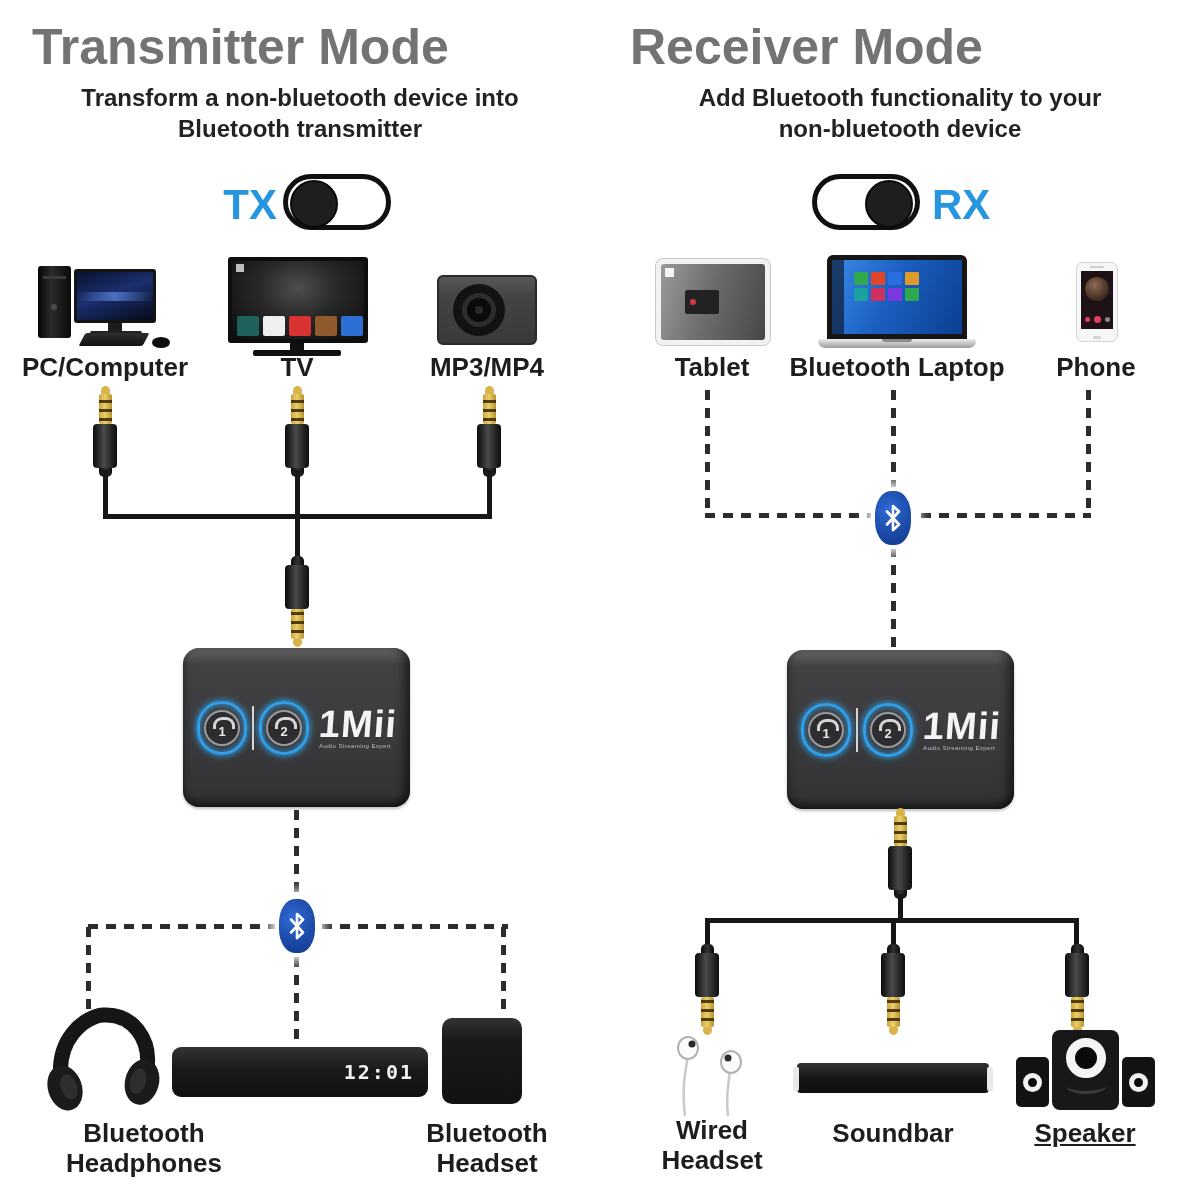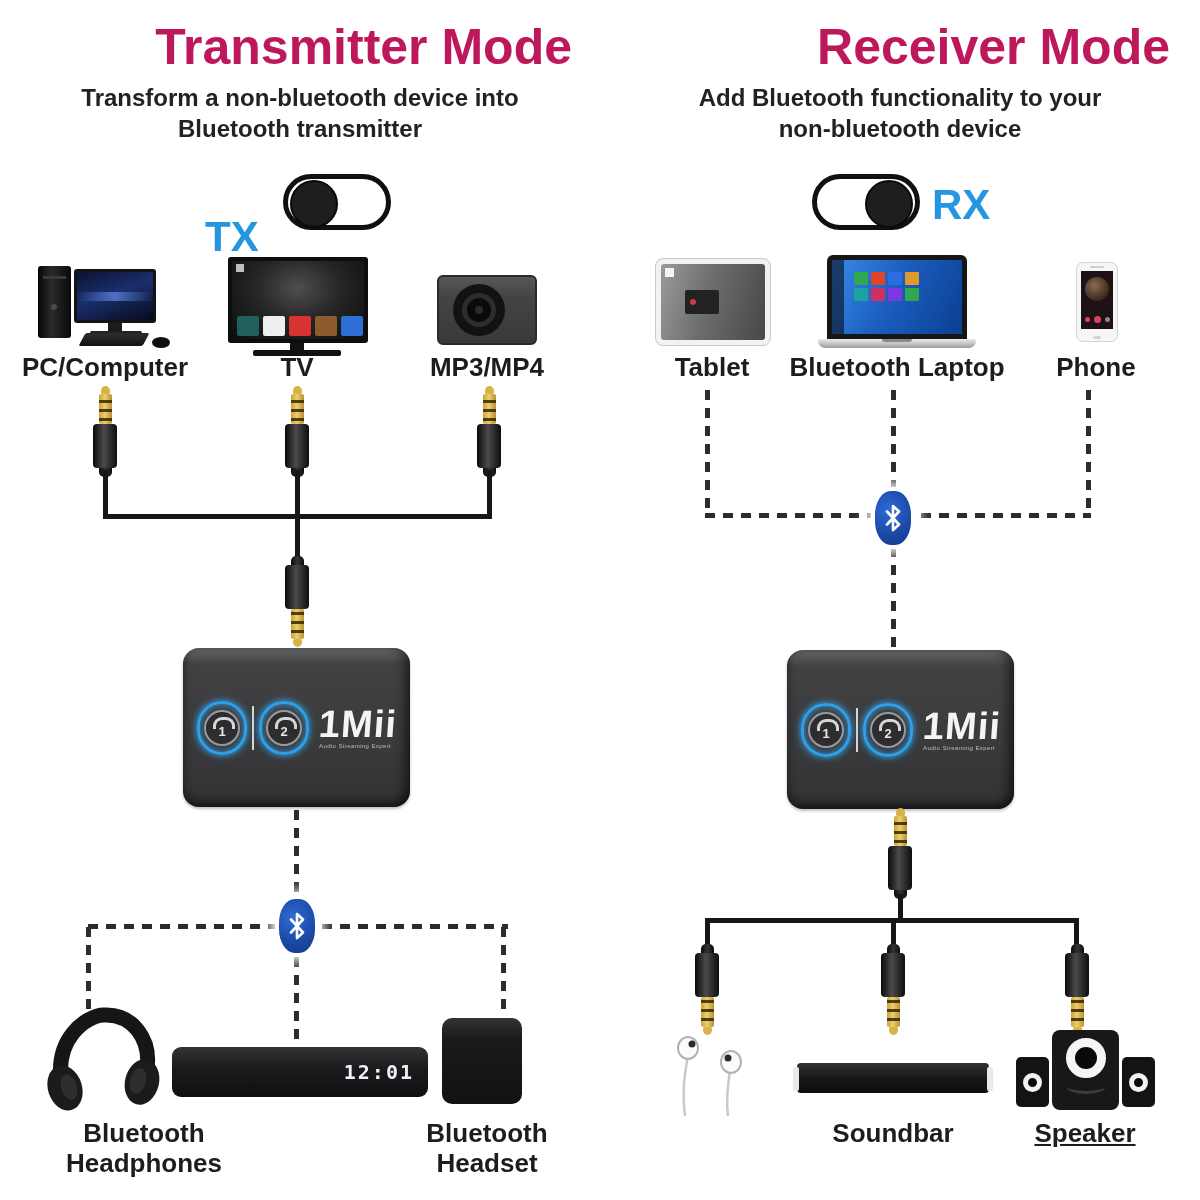--- a/index.html
+++ b/index.html
@@ -1,19 +1,19 @@
 <!DOCTYPE html>
 <html><head>
 <meta charset="utf-8">
 <style>
   html,body{margin:0;padding:0;background:#fff;}
   .canvas{position:relative;width:1200px;height:1200px;background:#ffffff;overflow:hidden;
           font-family:"Liberation Sans",sans-serif;}
   .abs{position:absolute;}
-  .mode-title{position:absolute;font-size:50px;font-weight:bold;color:#be185d;text-align:right;}
+  .mode-title{position:absolute;font-size:50px;font-weight:bold;color:#737373;text-align:left;}
   .sub{position:absolute;font-size:24px;line-height:31px;font-weight:bold;color:#222;text-align:center;}
   .mode-tag{position:absolute;font-size:42px;font-weight:bold;color:#2696e0;}
   .cap{position:absolute;text-align:center;font-weight:bold;color:#1d1d1d;font-size:26px;line-height:30px;}
   
   .toggle{position:absolute;width:108px;height:56px;background:#fff;border:5px solid #101010;border-radius:28px;box-sizing:border-box;}
   .toggle .knob{position:absolute;top:1px;width:44px;height:44px;border-radius:50%;background:#1e1e20;border:2px solid #0a0a0a;}
   .toggle.on-left .knob{left:2px;}
   .toggle.on-right .knob{right:2px;}
   
   .dash-v{position:absolute;width:5px;background-image:repeating-linear-gradient(to bottom,#2c2c2c 0 10px,transparent 10px 18px);}
@@ -58,21 +58,21 @@
 </head>
 <body>
 
 <div class="canvas">
 
   <div class="mode-title" style="left:32px;top:18px;width:540px;">Transmitter Mode</div>
   <div class="sub" style="left:40px;top:82px;width:520px;">
     <div>Transform a non-bluetooth device into</div>
     <div>Bluetooth transmitter</div>
   </div>
-  <div class="mode-tag" style="left:205px;top:181px;width:72px;text-align:left;margin-top:32px;">TX</div>
+  <div class="mode-tag" style="left:205px;top:181px;width:72px;text-align:right;">TX</div>
   <div class="toggle on-left" style="left:283px;top:174px;">
     <div class="knob"></div>
   </div>
 
   <div class="abs" style="left:38px;top:266px;width:33px;height:72px;border-radius:3px;background:linear-gradient(90deg,#050505,#2b2b2d 40%,#0a0a0a);">
     <div class="abs" style="left:5px;top:10px;width:23px;height:3px;background:#3a3a3c;"></div>
     <div class="abs" style="left:13px;top:38px;width:6px;height:6px;border-radius:50%;background:#4a4a4c;"></div>
   </div>
   <div class="abs" style="left:74px;top:269px;width:82px;height:54px;background:#141414;border-radius:3px;padding:3px;box-sizing:border-box;">
     <div style="width:100%;height:100%;background:linear-gradient(160deg,#0b1230 0%,#1b2f6e 45%,#060a1a 100%);position:relative;overflow:hidden;">
@@ -321,16 +321,17 @@
     <div style="width:9px;height:9px;border-radius:50%;border:5px solid #f2f2f2;background:#0a0a0a;"></div>
   </div>
   <div class="abs" style="left:1052px;top:1030px;width:67px;height:80px;border-radius:8px;background:#18181a;display:flex;justify-content:center;">
     <div style="margin-top:8px;width:22px;height:22px;border-radius:50%;border:9px solid #f5f5f5;background:#0a0a0a;"></div>
     <div class="abs" style="left:14px;top:48px;width:40px;height:16px;border-radius:50%;border-bottom:3px solid #3c3c3e;box-sizing:border-box;"></div>
   </div>
   <div class="abs" style="left:1122px;top:1057px;width:33px;height:50px;border-radius:5px;background:#131315;display:flex;align-items:center;justify-content:center;">
     <div style="width:9px;height:9px;border-radius:50%;border:5px solid #f2f2f2;background:#0a0a0a;"></div>
   </div>
 
+  <div class="cap" style="left:647px;top:1115px;width:130px;">Wired Headset</div>
   <div class="cap" style="left:803px;top:1118px;width:180px;">Soundbar</div>
   <div class="cap" style="left:995px;top:1118px;width:180px;text-decoration:underline;">Speaker</div>
 
 </div>
 
 </body></html>

